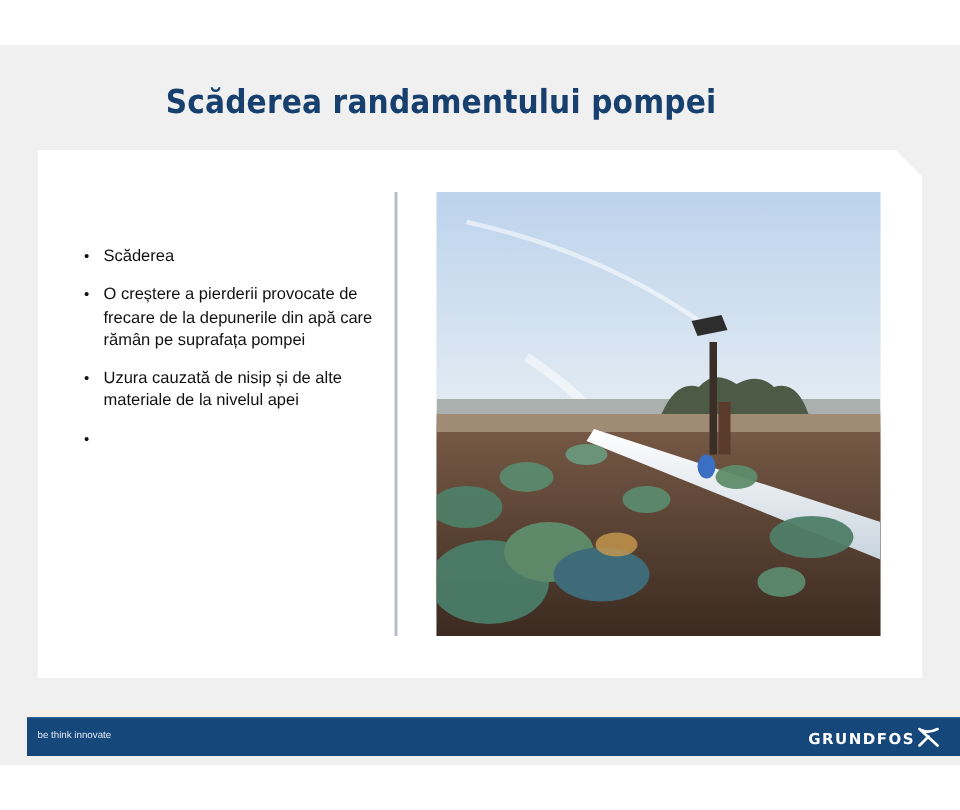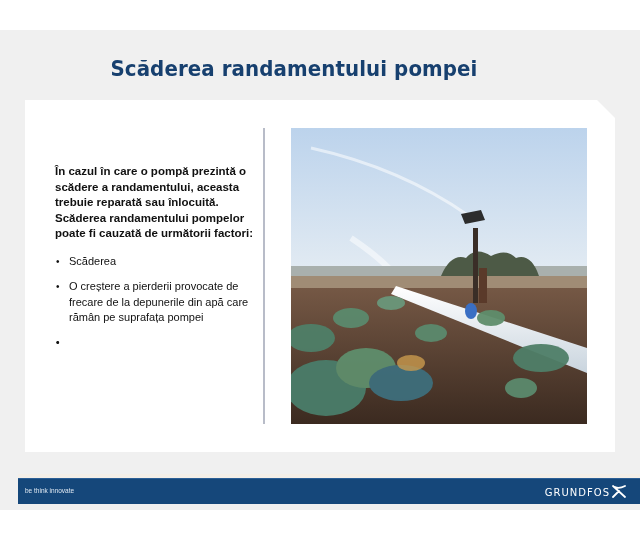--- a/index.html
+++ b/index.html
@@ -53,40 +53,39 @@
     }
     .footer-strip {
       position: absolute; left: 18px; top: 474px; width: 622px; height: 4px;
       background: #f4efe8;
     }
     .tagline {
       position: absolute; left: 7px; top: 8px; color: #dfe8f2; font-size: 6.5px;
     }
     .brand {
       position: absolute; right: 14px; top: 6px; display: flex; align-items: center;
-      color: #ffffff; font-weight: normal; font-size: 10px; letter-spacing: 1px;
+      color: #ffffff; font-weight: bold; font-size: 10px; letter-spacing: 1px;
       font-family: "DejaVu Sans", sans-serif;
     }
     .brand-icon { margin-left: 2px; }
   </style>
 </head>
 <body>
 
 <div class="slide-bg"></div>
 
 <div class="title">Scăderea randamentului pompei</div>
 
 <div class="panel"></div>
 
 <div class="text-block">
-  <p class="intro">În cazul în care o pompă prezintă o scădere a randamentului, aceasta trebuie reparată sau înlocuită. Scăderea randamentului pompelor poate fi cauzată de următorii factori:</p>
   <ul class="bullets">
     <li><span class="dot">•</span><span>Scăderea</span></li>
     <li><span class="dot">•</span><span>O creștere a pierderii provocate de frecare de la depunerile din apă care rămân pe suprafața pompei</span></li>
-    <li><span class="dot">•</span></li>
+    <li><span class="dot">•</span><span>Uzura cauzată de nisip și de alte materiale de la nivelul apei</span></li>
     <li><span class="dot">•</span></li>
   </ul>
 </div>
 
 <div class="divider"></div>
 
 <div class="photo">
   <svg width="296" height="296" viewBox="0 0 296 296" xmlns="http://www.w3.org/2000/svg">
     <defs>
       <linearGradient id="sky" x1="0" y1="0" x2="0" y2="1">

